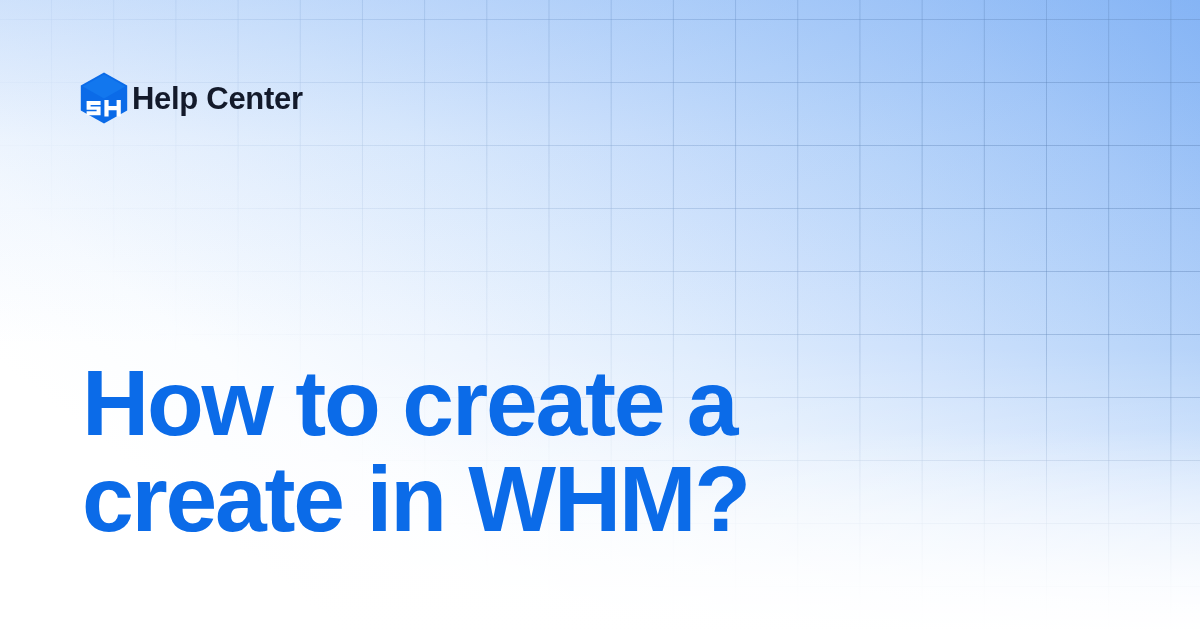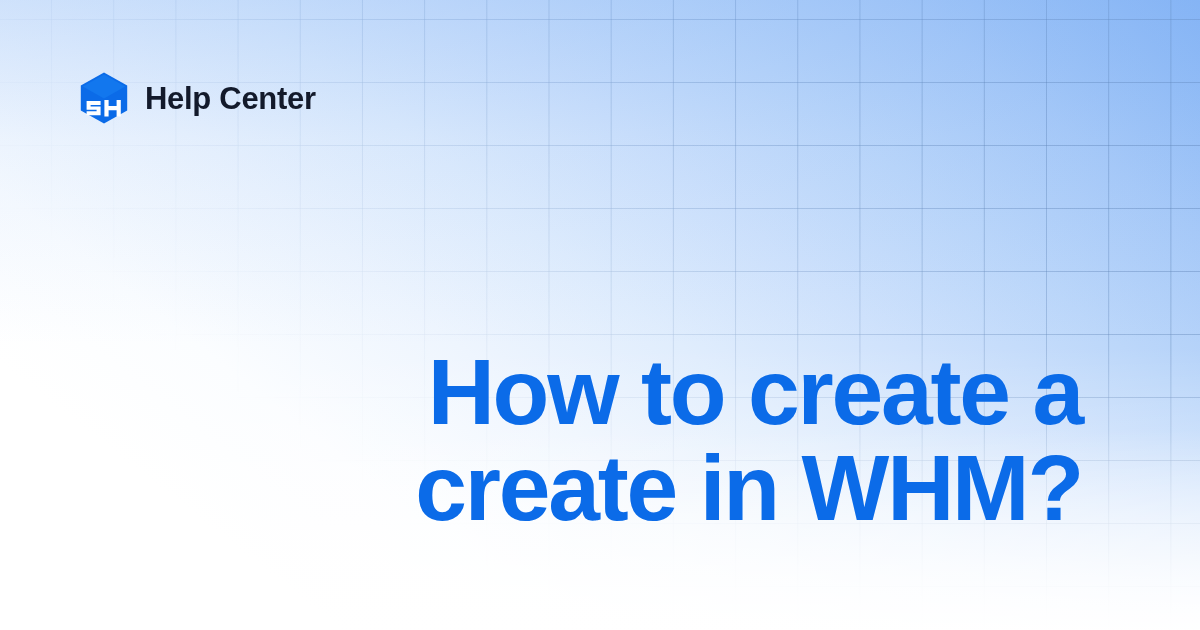--- a/index.html
+++ b/index.html
@@ -101,21 +101,21 @@
       rgba(255,255,255,0.95) 100%);
   }
 
   
   .brand {
     position: absolute;
     left: 80px;
     top: 72px;
     display: flex;
     align-items: center;
-    gap: 17px;
+    gap: 4px;
   }
 
   .brand-mark {
     width: 48px;
     height: 52px;
     display: block;
     flex: 0 0 auto;
   }
 
   .brand-name {
@@ -124,23 +124,22 @@
     letter-spacing: -0.3px;
     color: #131a2b;
     line-height: 1;
     white-space: nowrap;
   }
 
   
   .headline {
     position: absolute;
     left: 82px;
-    top: 344px;
+    top: 355px;
     width: 1000px;
-    text-align: right;
   }
 
   .headline-line {
     font-size: 93px;
     font-weight: 700;
     line-height: 96px;
     letter-spacing: -2.2px;
     color: #0b6be8;
     white-space: nowrap;
   }

